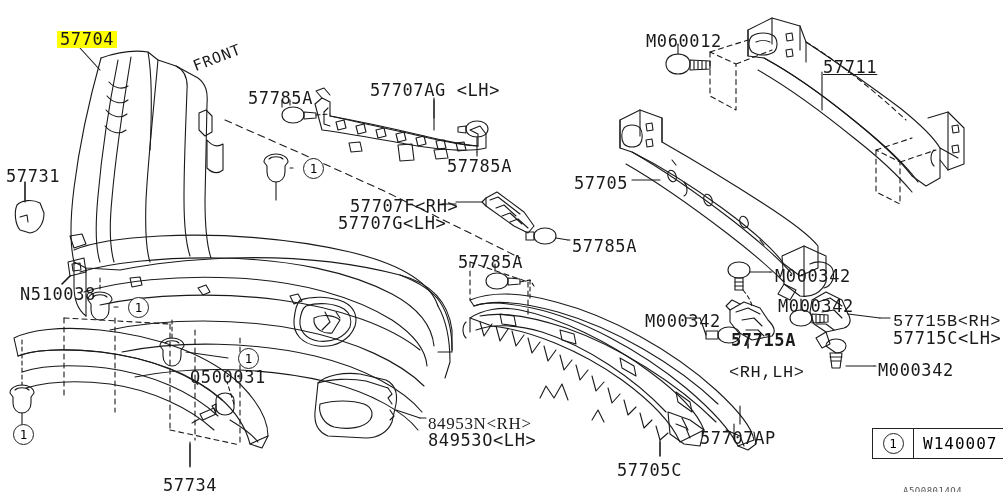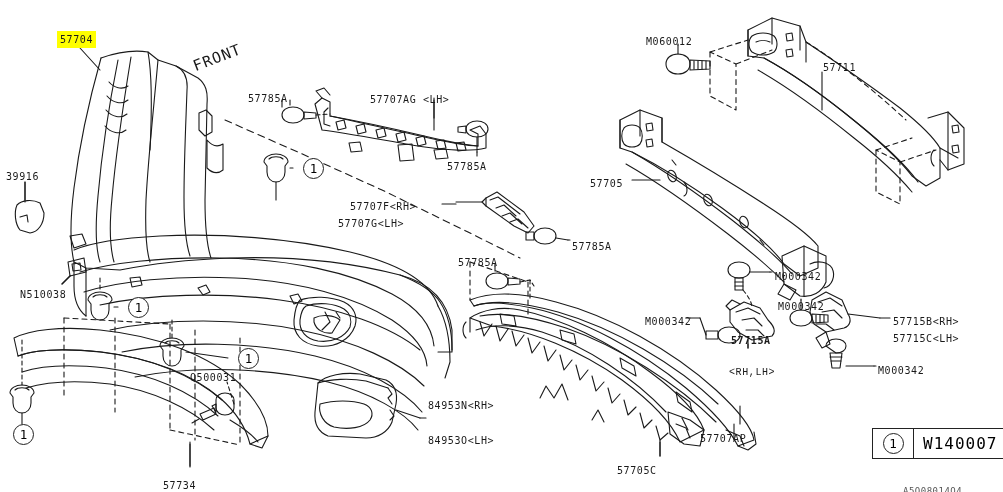--- a/index.html
+++ b/index.html
@@ -2,21 +2,21 @@
 <html><head>
 <meta charset="utf-8">
 <style>
   html,body{margin:0;padding:0;background:#fff;}
   body{width:1003px;height:492px;overflow:hidden;
        font-family:"DejaVu Sans Mono","Liberation Mono",monospace;}
   #stage{position:relative;width:1003px;height:492px;background:#ffffff;}
   svg.art{position:absolute;left:0;top:0;width:1003px;height:492px;}
   .lbl{position:absolute;white-space:pre;color:#1a1a1a;
        font-family:"DejaVu Sans Mono","Liberation Mono",monospace;
-       font-size:10px;letter-spacing:0.6px;line-height:17px;}
+       font-size:17px;letter-spacing:0.6px;line-height:17px;}
   .lbl.hl{background:#ffff00;padding:0 3px;}
   .lbl.front{font-size:15px;letter-spacing:1px;
              transform:rotate(-21deg);transform-origin:left bottom;}
   .lbl.tiny{font-size:9px;color:#555;letter-spacing:0.5px;}
   .legend{position:absolute;border:1.3px solid #222;display:flex;
           align-items:stretch;background:#fff;}
   .legend .cell1{width:40px;display:flex;align-items:center;justify-content:center;
                  border-right:1.3px solid #222;}
   .legend .cell2{padding:0 9px;display:flex;align-items:center;
                  font-size:16px;letter-spacing:1px;}
@@ -464,55 +464,55 @@
         <line x1="748" y1="344" x2="748" y2="348"></line>
         <line x1="420" y1="418" x2="426" y2="418"></line>
       </g>
     </g>
   </svg>
 
   <div class="lbl hl" style="left:57px;top:31px;">57704</div>
 
   <div class="lbl front" style="left:197px;top:58px;">FRONT</div>
 
-  <div class="lbl" style="left:6px;top:168px;">39916</div>
+  <div class="lbl" style="left:6px;top:168px;">57731</div>
 
   <div class="lbl" style="left:20px;top:286px;">N510038</div>
 
   <div class="lbl" style="left:248px;top:90px;">57785A</div>
 
-  <div class="lbl" style="left:370px;top:91px;">57707AG &lt;LH&gt;</div>
+  <div class="lbl" style="left:370px;top:82px;">57707AG &lt;LH&gt;</div>
 
   <div class="lbl" style="left:447px;top:158px;">57785A</div>
 
   <div class="lbl" style="left:350px;top:198px;">57707F&lt;RH&gt;</div>
   <div class="lbl" style="left:338px;top:215px;">57707G&lt;LH&gt;</div>
 
   <div class="lbl" style="left:572px;top:238px;">57785A</div>
   <div class="lbl" style="left:458px;top:254px;">57785A</div>
 
   <div class="lbl" style="left:190px;top:369px;">Q500031</div>
 
   <div class="lbl" style="left:163px;top:477px;">57734</div>
 
-  <div class="lbl" style="left:428px;top:397px;">84953N&lt;RH&gt;</div>
+  <div class="lbl" style="left:428px;top:415px;font-family:Liberation Serif, serif;">84953N&lt;RH&gt;</div>
   <div class="lbl" style="left:428px;top:432px;">84953O&lt;LH&gt;</div>
 
   <div class="lbl" style="left:634px;top:33px;margin-left:12px;">M060012</div>
 
-  <div class="lbl" style="left:823px;top:59px;">57711</div>
-
-  <div class="lbl" style="left:590px;top:175px;">57705</div>
+  <div class="lbl" style="left:823px;top:59px;text-decoration:underline;">57711</div>
+
+  <div class="lbl" style="left:574px;top:175px;">57705</div>
 
   <div class="lbl" style="left:775px;top:268px;">M000342</div>
   <div class="lbl" style="left:778px;top:298px;">M000342</div>
   <div class="lbl" style="left:645px;top:313px;">M000342</div>
   <div class="lbl" style="left:878px;top:362px;">M000342</div>
 
-  <div class="lbl" style="left:893px;top:313px;">57715B&lt;RH&gt;</div>
+  <div class="lbl" style="left:893px;top:313px;font-family:Liberation Mono, monospace;">57715B&lt;RH&gt;</div>
   <div class="lbl" style="left:893px;top:330px;">57715C&lt;LH&gt;</div>
 
   <div class="lbl" style="left:731px;top:332px;font-weight:bold;">57715A</div>
   <div class="lbl" style="left:729px;top:364px;font-family:Liberation Mono, monospace;">&lt;RH,LH&gt;</div>
 
   <div class="lbl" style="left:700px;top:430px;text-align:right;">57707AP</div>
 
   <div class="lbl" style="left:617px;top:462px;">57705C</div>
 
   <div class="cm" style="left:303px;top:158px;">

